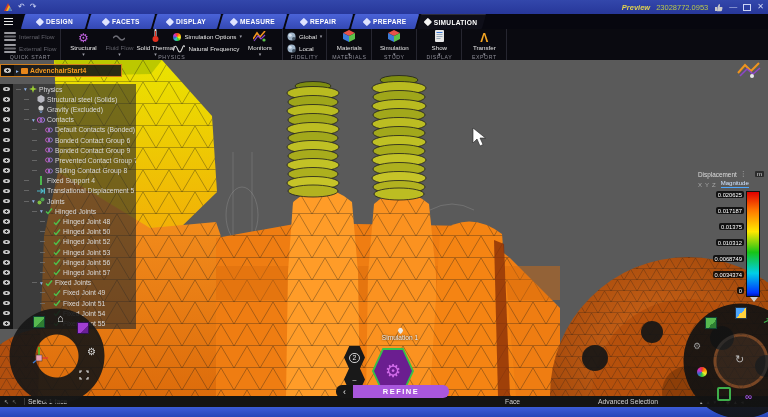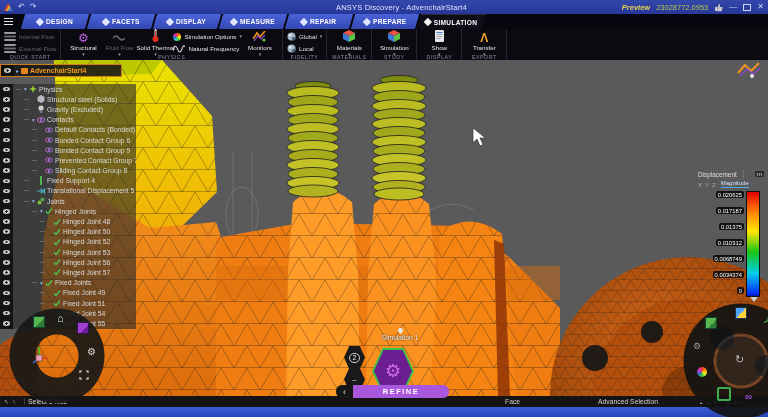--- a/index.html
+++ b/index.html
@@ -143,21 +143,20 @@
   <div class="titlebar">
     <div class="tb-left">
       <svg width="10" height="10" viewBox="0 0 10 10">
         <polygon points="1,9 5,1 9,9" fill="#d43f2a"></polygon>
         <polygon points="3,9 6,3 9,9" fill="#f4b324"></polygon>
         <polygon points="5,9 7,5 9,9" fill="#3c7bd9"></polygon>
       </svg>
       <span class="tb-btn">↶</span>
       <span class="tb-btn">↷</span>
     </div>
-    <div class="tb-title">ANSYS Discovery - AdvenchairStart4</div>
     <div class="tb-right">
       <span class="tb-preview">Preview</span>
       <span class="tb-build">23028772.0953</span>
       <svg width="9" height="9" viewBox="0 0 9 9">
         <path d="M1,4 h2 v4 h-2 z M3.5,4 l1.5,-3 q1,0 1,1 l-.3,2 h2 q1,0 .8,1 l-.6,2.6 q-.2,.6 -.9,.6 h-4 z" fill="#c8c8c8"></path>
       </svg>
       <span class="tb-btn">—</span>
       <span class="tb-maxbox"></span>
       <span class="tb-btn">✕</span>
     </div>

